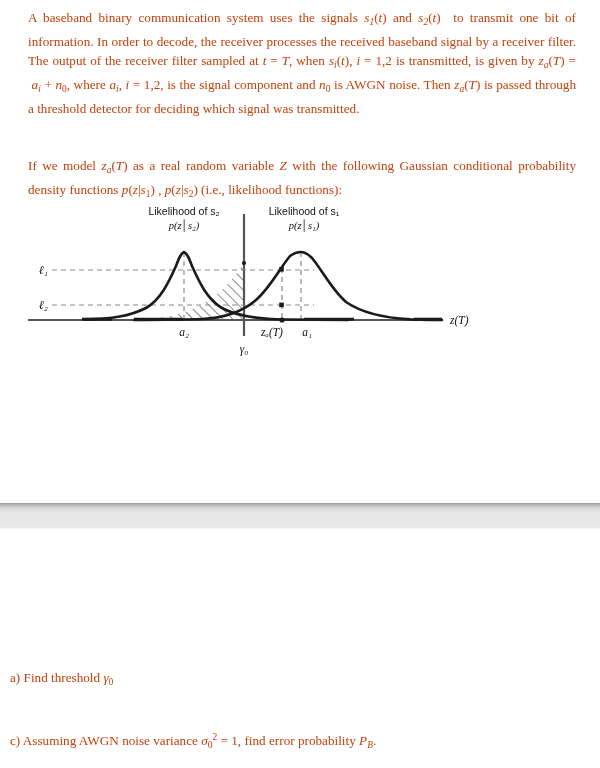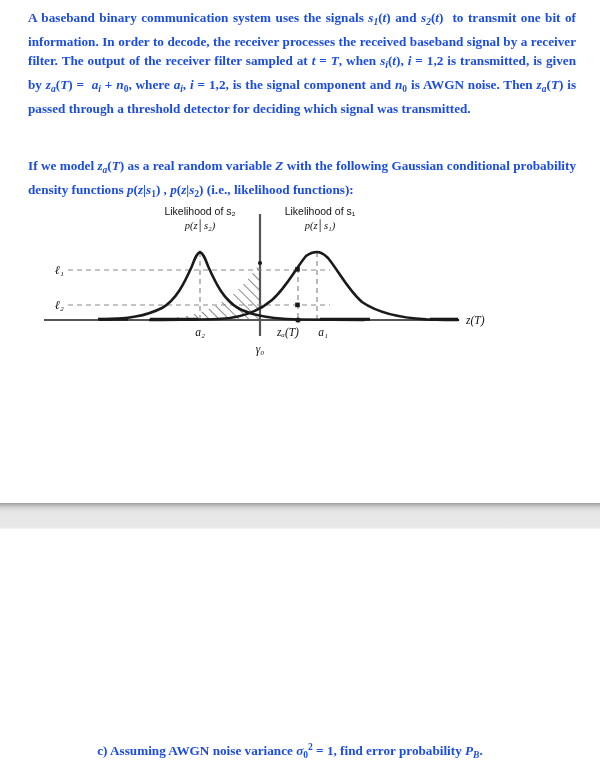--- a/index.html
+++ b/index.html
@@ -22,51 +22,50 @@
     width: 600px;
     height: 768px;
   }
 
   .para {
     position: absolute;
     font-size: 13.2px;
     line-height: 19.3px;
     text-align: justify;
     text-justify: inter-word;
-    color: #1d4ed8;
-    font-weight: bold;
+    color: #c2410c;
   }
 
   #para-intro { left: 28px; top: 8px;  width: 548px; }
   #para-model { left: 28px; top: 156px; width: 548px; }
   #para-where { left: 10px; top: 618px; width: 560px; text-align: left;}
   #item-a     { left: 10px; top: 668px; width: 560px; text-align: left;}
   #item-b     { left: 10px; top: 698px; width: 560px; text-align: left;}
-  #item-c     { left: 10px; top: 728px; width: 560px; text-align: center; margin-top: 10px;}
+  #item-c     { left: 10px; top: 728px; width: 560px; text-align: left;}
 
   i.v { font-style: italic; }
   .sub { font-size: 0.72em; vertical-align: -0.28em; }
   .sup { font-size: 0.72em; vertical-align: 0.52em; }
 
   
   #gray-band {
     position: absolute;
     left: 0;
     top: 503px;
     width: 600px;
     height: 26px;
     background: linear-gradient(to bottom,
         #9a9a9a 0px, #b9b9b9 2px, #d6d6d6 5px,
         #e6e6e6 9px, #e8e8e8 22px, #eaeaea 25px, #ffffff 26px);
   }
 
   
   #figure {
     position: absolute;
-    left: 20px;
+    left: 4px;
     top: 200px;
     width: 520px;
     height: 175px;
     text-align: center;
   }
   #figure svg { display: block; }
 </style>
 </head>
 <body>
 
@@ -158,19 +157,22 @@
       <text x="303" y="136" text-anchor="middle" font-family="Liberation Serif, serif" font-style="italic" font-size="11.5" fill="#111">a₁</text>
       <text x="240" y="153" text-anchor="middle" font-family="Liberation Serif, serif" font-style="italic" font-size="11.5" fill="#111">γ₀</text>
 
       <text x="446" y="124" text-anchor="start" font-family="Liberation Serif, serif" font-style="italic" font-size="11.5" fill="#111">z(T)</text>
     </svg>
   </div>
 
   <div id="gray-band"></div>
 
 
+  <div class="para" id="item-a">
+    a) Find threshold <i class="v">γ</i><span class="sub">0</span>
+  </div>
 
 
   <div class="para" id="item-c">
     c) Assuming AWGN noise variance <i class="v">σ</i><span class="sub">0</span><span class="sup">2</span> = 1, find error probability <i class="v">P<span class="sub">B</span></i>.
   </div>
 
 </div>
 
 </body></html>

